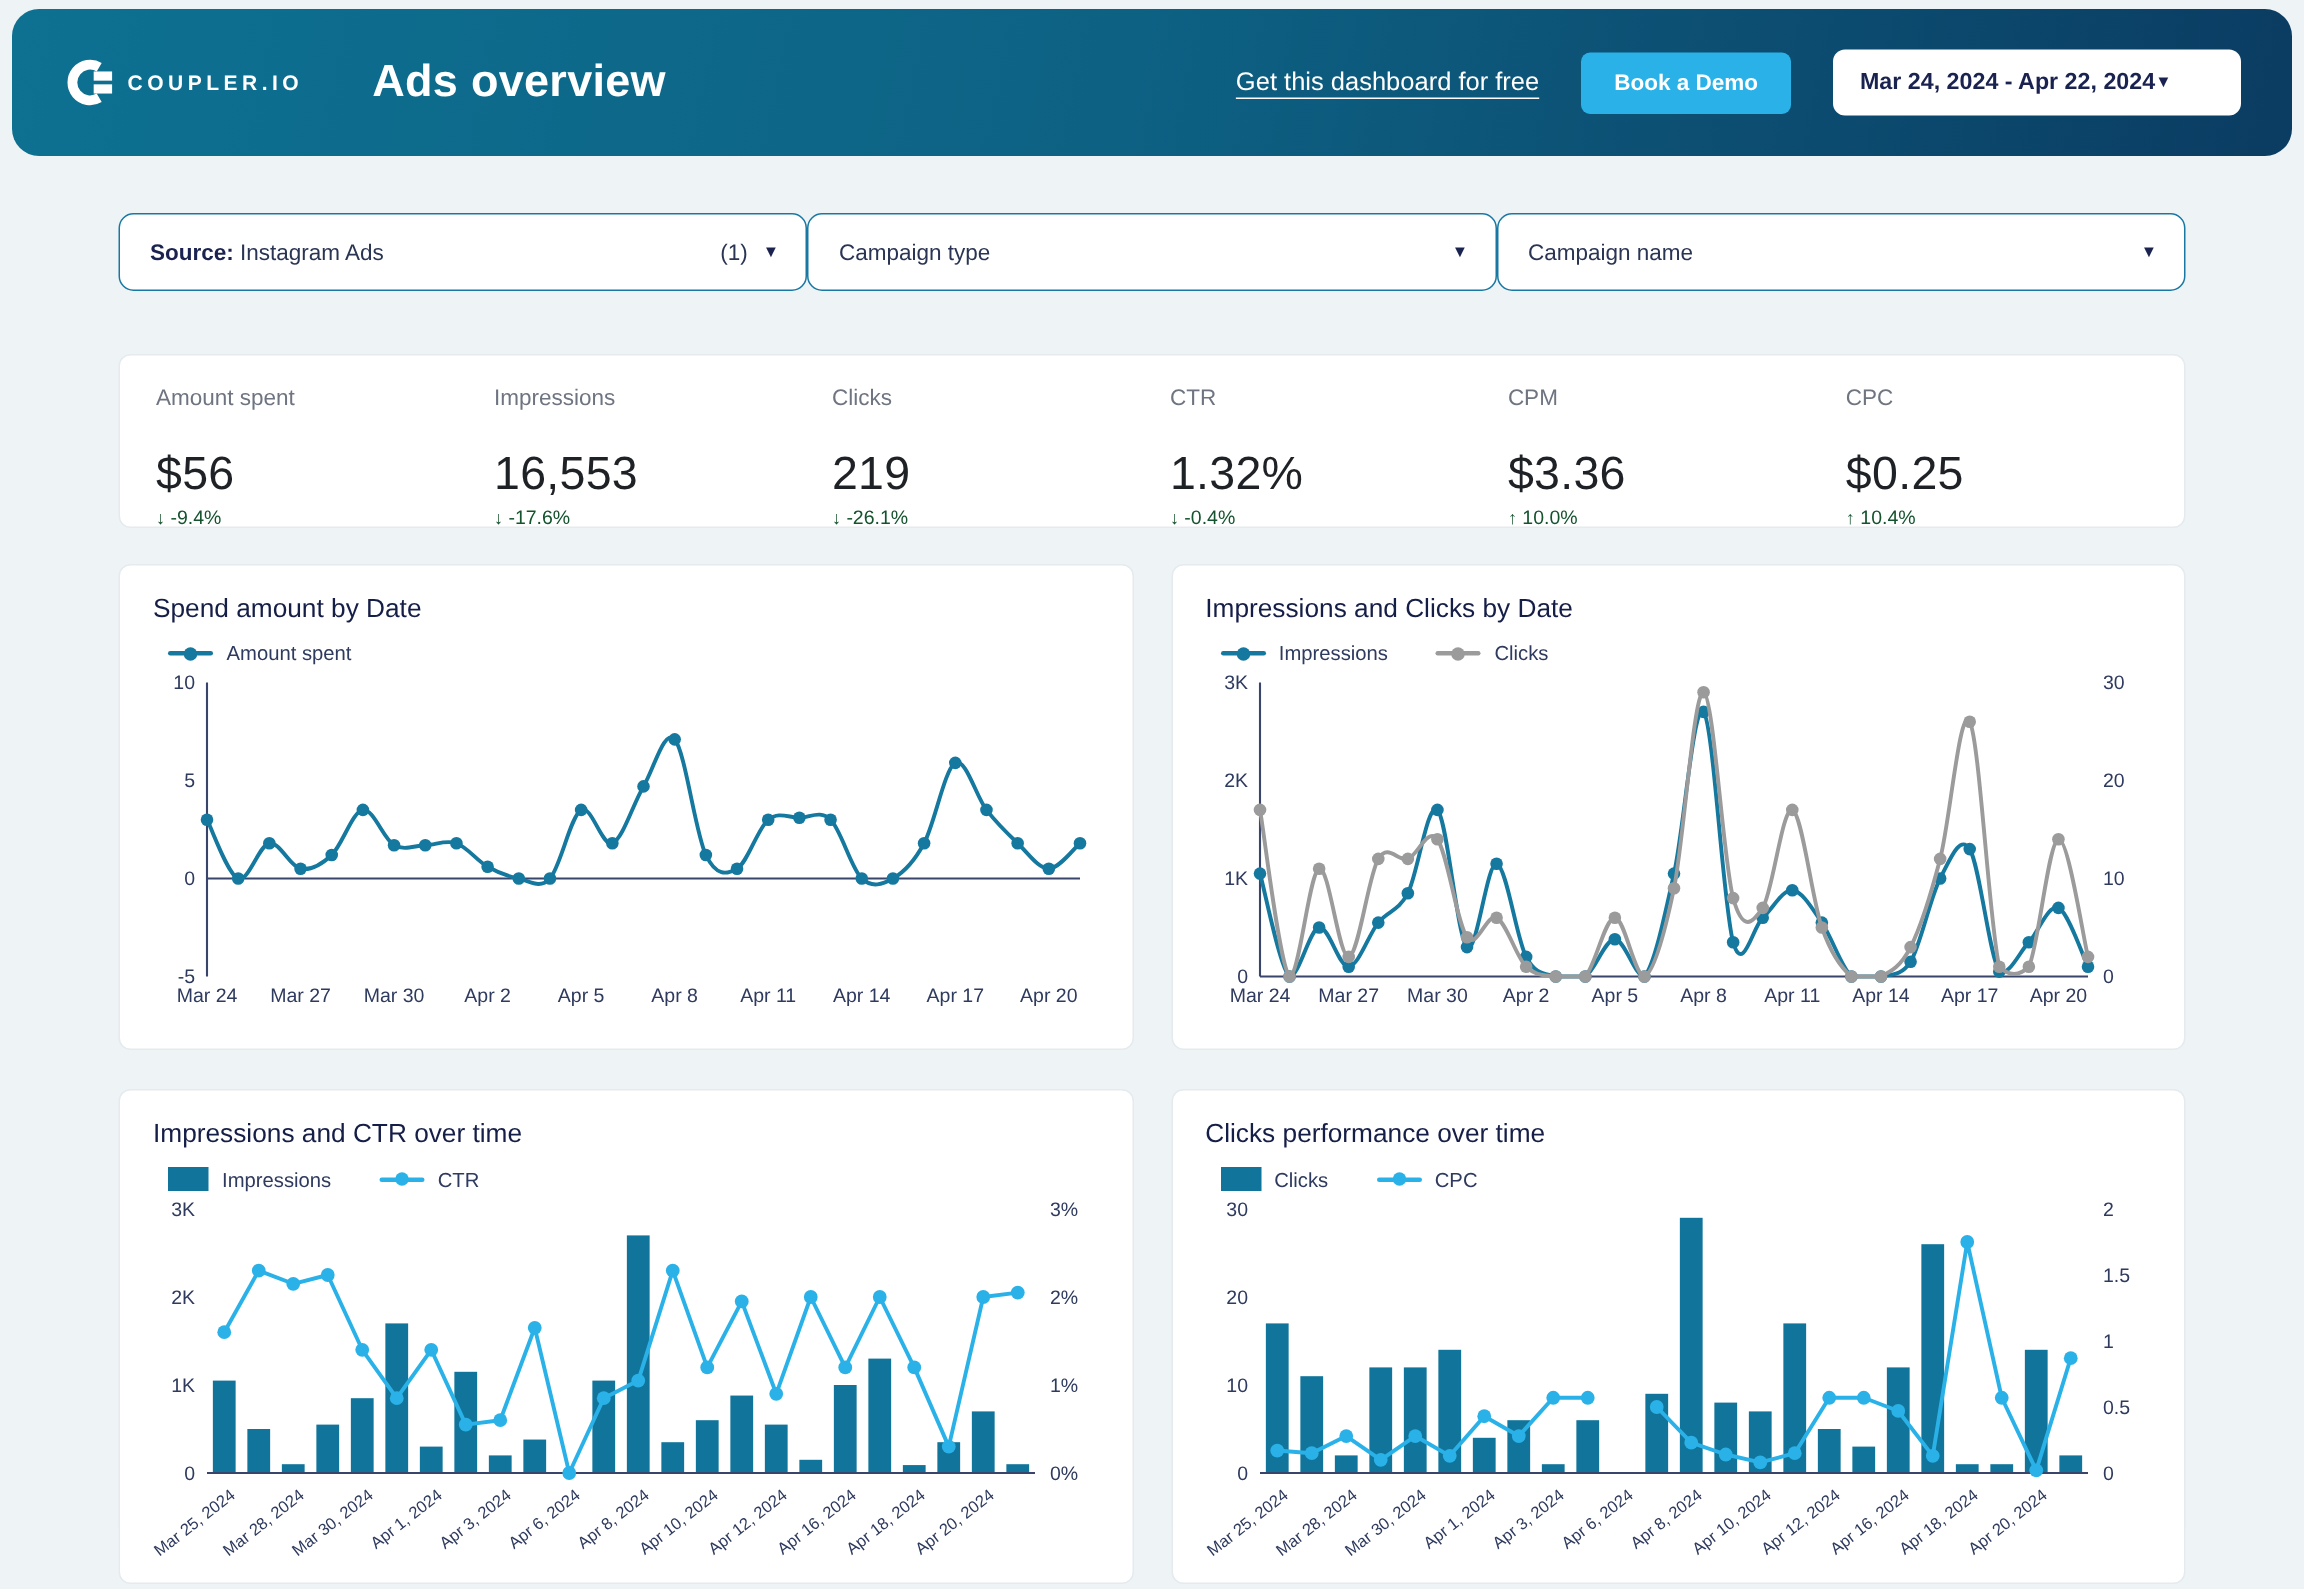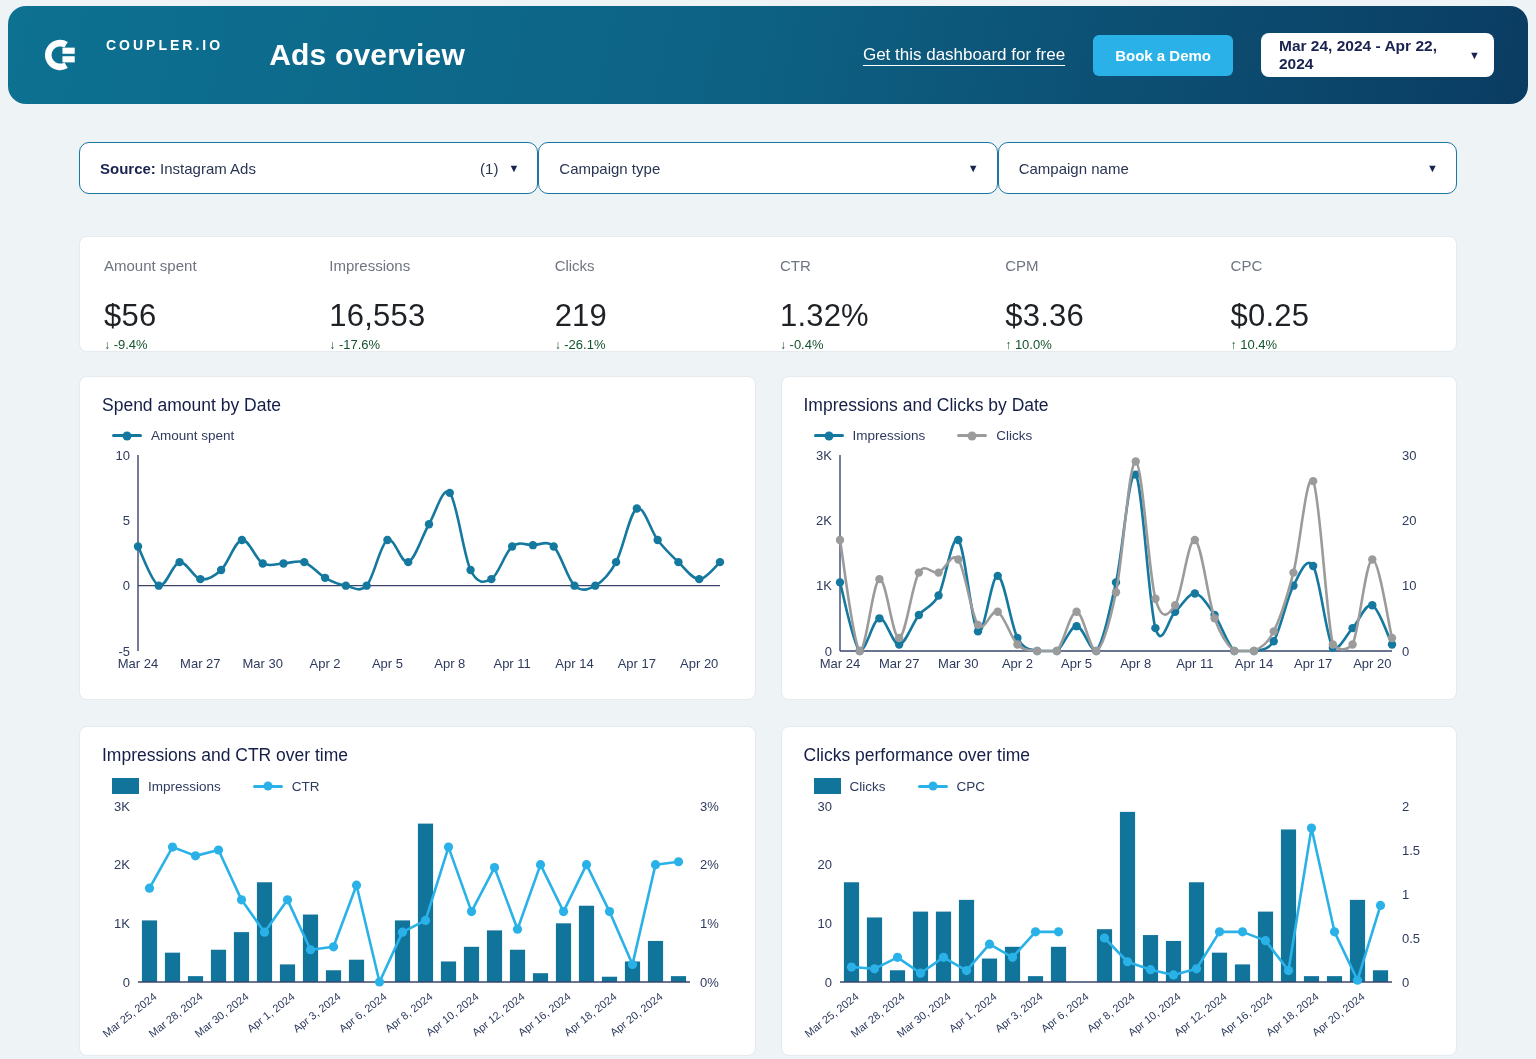--- a/index.html
+++ b/index.html
@@ -9,28 +9,28 @@
     background:#EEF3F6;
     font-family:"Liberation Sans", sans-serif;
     color:#1A2350;
   }
   
   .header {
     margin:6px 8px 0; height:98px; border-radius:18px;
     background:linear-gradient(102deg,#0D7192 0%,#0D6284 48%,#0B3C62 100%);
     display:flex; align-items:center; padding:0 34px;
   }
-  .logo { display:flex; gap:28px; }
+  .logo { display:flex; align-items:center; gap:7px; }
   .logo-text { color:#fff; font-size:14px; font-weight:700; letter-spacing:3px; }
   .page-title { margin:0 0 0 46px; color:#fff; font-size:30px; font-weight:700; letter-spacing:.2px; }
   .header-right { margin-left:auto; display:flex; align-items:center; gap:28px; }
   .free-link { color:#fff; font-size:17px; text-decoration:underline; text-underline-offset:5px; cursor:pointer; }
   .demo-btn { background:#2AB2E8; color:#fff; border:none; border-radius:6px;
     padding:12px 22px; font-size:15px; font-weight:700; font-family:inherit; cursor:pointer; }
-  .datepicker { background:#fff; border-radius:8px; height:44px; width:233px; padding:0 14px 0 18px;
+  .datepicker { background:#fff; border-radius:8px; height:44px; width:272px; padding:0 14px 0 18px;
     display:flex; align-items:center; 
     font-size:15.5px; font-weight:700; color:#1A2350; cursor:pointer; }
   .caret { font-size:11px; color:#1A2350; }
   
   .filters { display:flex; margin:38px 79px 0;align-items:flex-end; }
   .filter { flex:1; height:52px; background:#fff; border:1.6px solid #1878A3; border-radius:10px;
     display:flex; align-items:center; justify-content:space-between; padding:0 18px 0 20px;
     font-size:15px; color:#2A3554; cursor:pointer; }
   .filter b { font-weight:700; color:#1A2350; }
   .filter .right { display:flex; align-items:center; gap:10px; }

